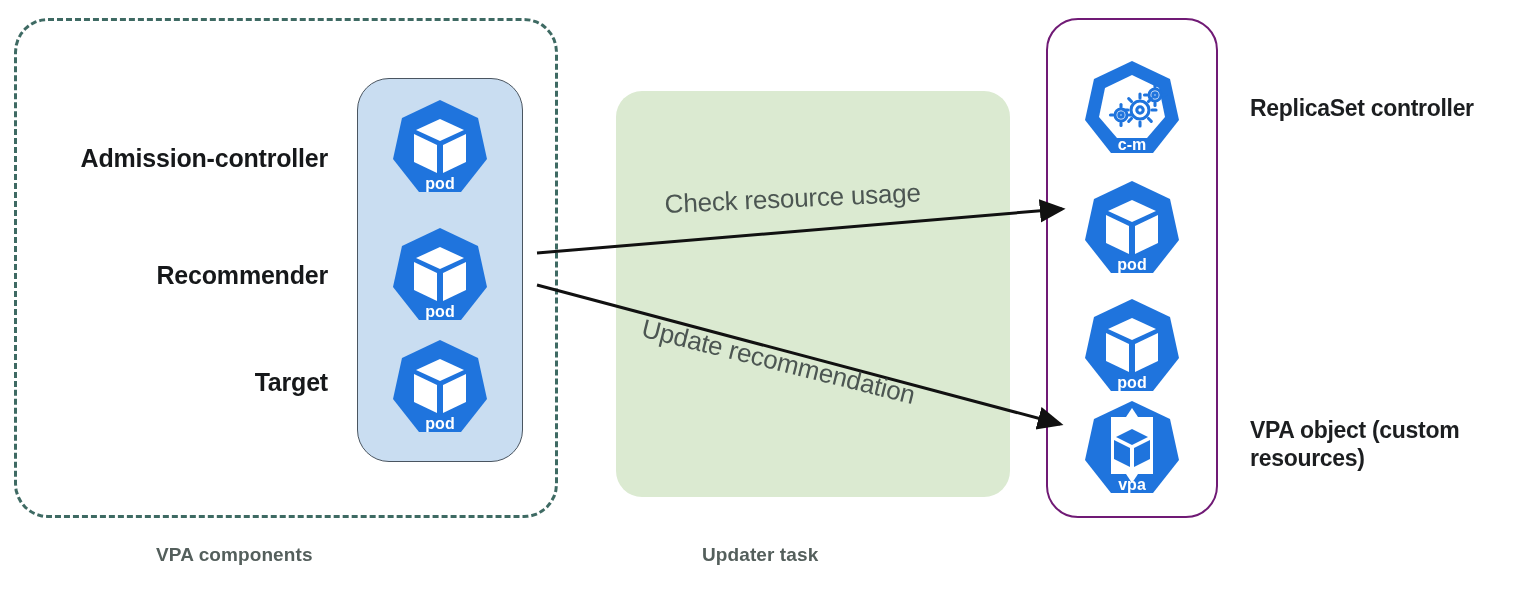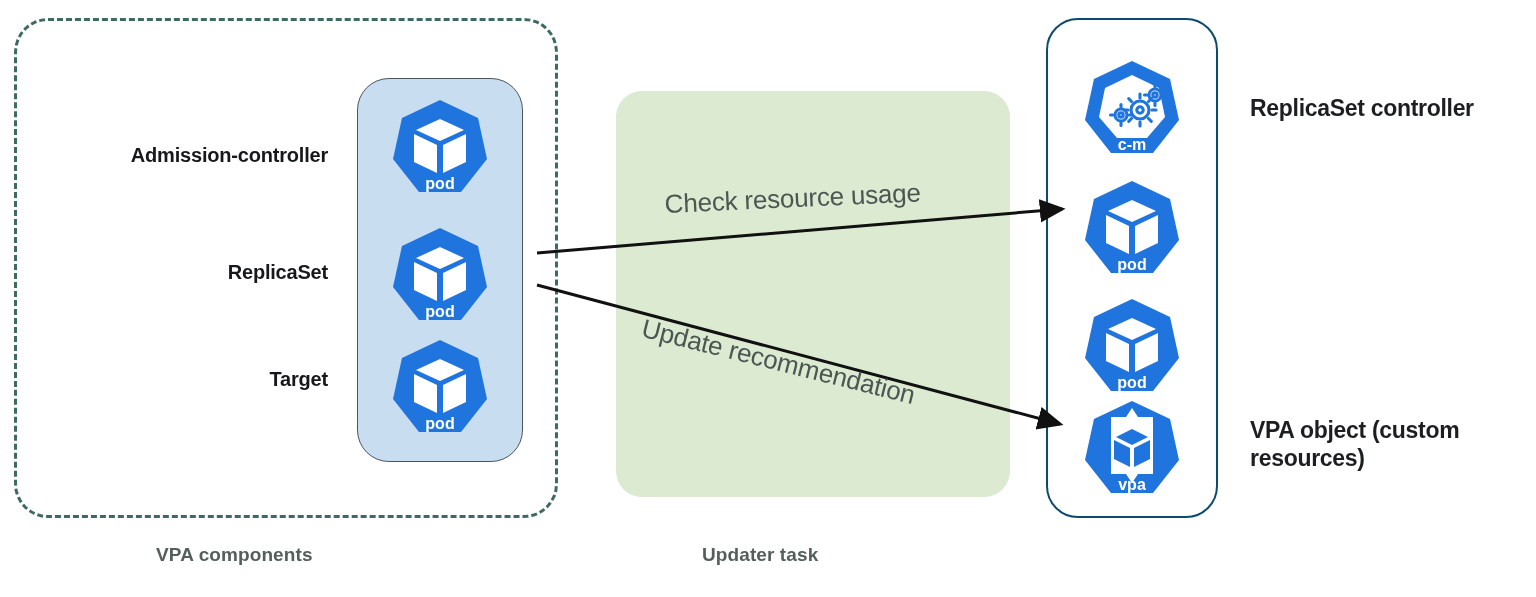--- a/index.html
+++ b/index.html
@@ -24,21 +24,21 @@
     border:3px dashed #3e6a63;
     border-radius:34px;
     box-sizing:border-box;
   }
 
   
   .left-label{
     position:absolute;
     right:1208px;           
     text-align:right;
-    font-size:20px;
+    font-size:25px;
     font-weight:600;
     color:#16181a;
     letter-spacing:-.2px;
     white-space:nowrap;
   }
   #lbl-admission{ top:144px; }
   #lbl-recommender{ top:261px; }
   #lbl-updater{ top:368px; }
 
   
@@ -64,21 +64,21 @@
     background:#dbead1;
     border-radius:26px;
   }
 
   
   #cluster-panel{
     position:absolute;
     left:1046px; top:18px;
     width:172px; height:500px;
     background:#ffffff;
-    border:2px solid #0c4a6e;
+    border:2px solid #701a75;
     border-radius:32px;
     box-sizing:border-box;
   }
   #cluster-panel .k8s-icon{ position:absolute; left:50%; transform:translateX(-50%); }
   #cluster-panel .k8s-icon.c1{ top:38px; }
   #cluster-panel .k8s-icon.c2{ top:158px; }
   #cluster-panel .k8s-icon.c3{ top:276px; }
   #cluster-panel .k8s-icon.c4{ top:378px; }
 
   
@@ -141,21 +141,21 @@
   .k8s-icon svg{ display:block; width:100%; height:100%; }
 </style>
 </head>
 <body>
 
 <div id="canvas">
 
   <div id="vpa-panel"></div>
 
   <div class="left-label" id="lbl-admission">Admission-controller</div>
-  <div class="left-label" id="lbl-recommender">ReplicaSet</div>
+  <div class="left-label" id="lbl-recommender">Recommender</div>
   <div class="left-label" id="lbl-updater">Target</div>
 
   <div id="pod-stack">
 
     <div class="k8s-icon p1">
       <svg viewBox="0 0 96 100">
         <polygon points="48,3 86,21 95,62 69,95 27,95 1,62 10,21" fill="#1f74dd"></polygon>
         <g fill="#ffffff">
           <polygon points="48,22 72,33 48,44 24,33"></polygon>
           <polygon points="22,37 45,48 45,76 22,65"></polygon>

